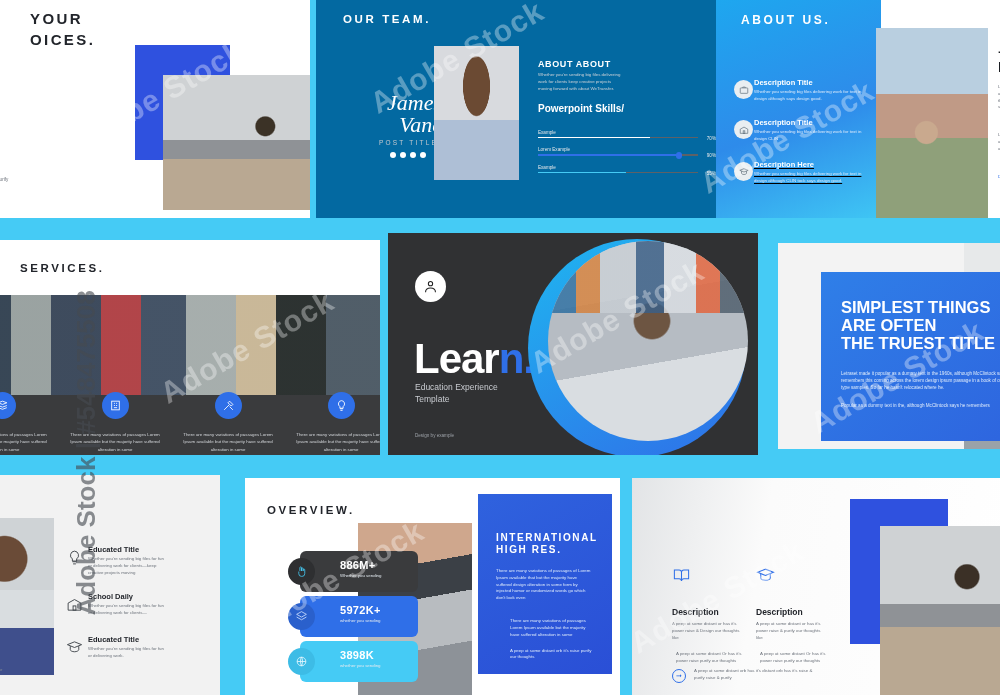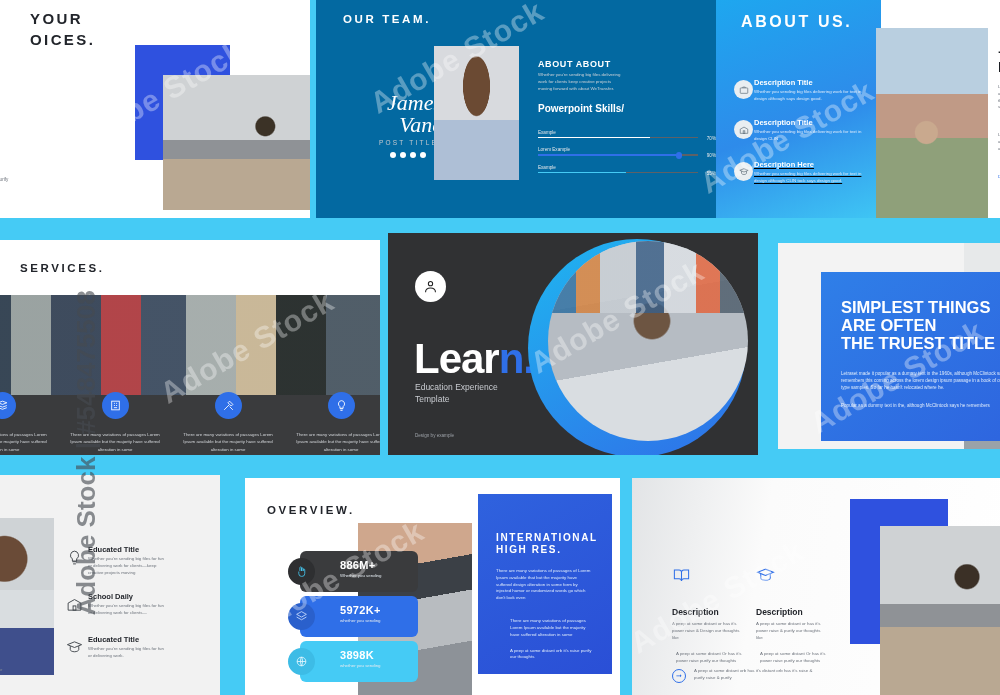--- a/index.html
+++ b/index.html
@@ -73,21 +73,21 @@
   #slideB .bar i   { position:absolute; left:0; top:0; height:1.4px; display:block; }
   #slideB .knob    { position:absolute; top:-2.4px; width:6.5px; height:6.5px; border-radius:50%; background:#2F6FE8; }
   #slideB .pct     { position:absolute; right:-18px; top:-1px; font-size:4px; color:#C6C9CE; }
 
   
   #slideC { left: 716px; top: 0; width: 440px; height: 218px; background:#fff; }
   #slideC .bluepane {
     position:absolute; left:0; top:0; width:165px; height:218px;
     background:linear-gradient(160deg,#1EA7EF 0%, #2E8BEA 55%, #3FC6F4 100%);
   }
-  #slideC .hd { position:absolute; left:25px; top:13px; font-size:16px; letter-spacing:2.6px; color:#fff; }
+  #slideC .hd { position:absolute; left:25px; top:13px; font-size:12px; letter-spacing:2.6px; color:#fff; }
   #slideC .row { position:absolute; left:38px; width:128px; }
   #slideC .r1 { top:78px; } #slideC .r2 { top:118px; } #slideC .r3 { top:160px;text-decoration:underline; }
   #slideC .badge {
     position:absolute; left:-20px; top:2px; width:19px; height:19px; border-radius:50%;
     background:#E9EEF1; display:flex; align-items:center; justify-content:center;
   }
   #slideC .rh { font-size:7.5px; font-weight:700; color:#fff; }
   #slideC .rp { font-size:4.4px; margin-top:2px; width:118px; }
   #slideC .photo {
     position:absolute; left:160px; top:28px; width:112px; height:190px;

